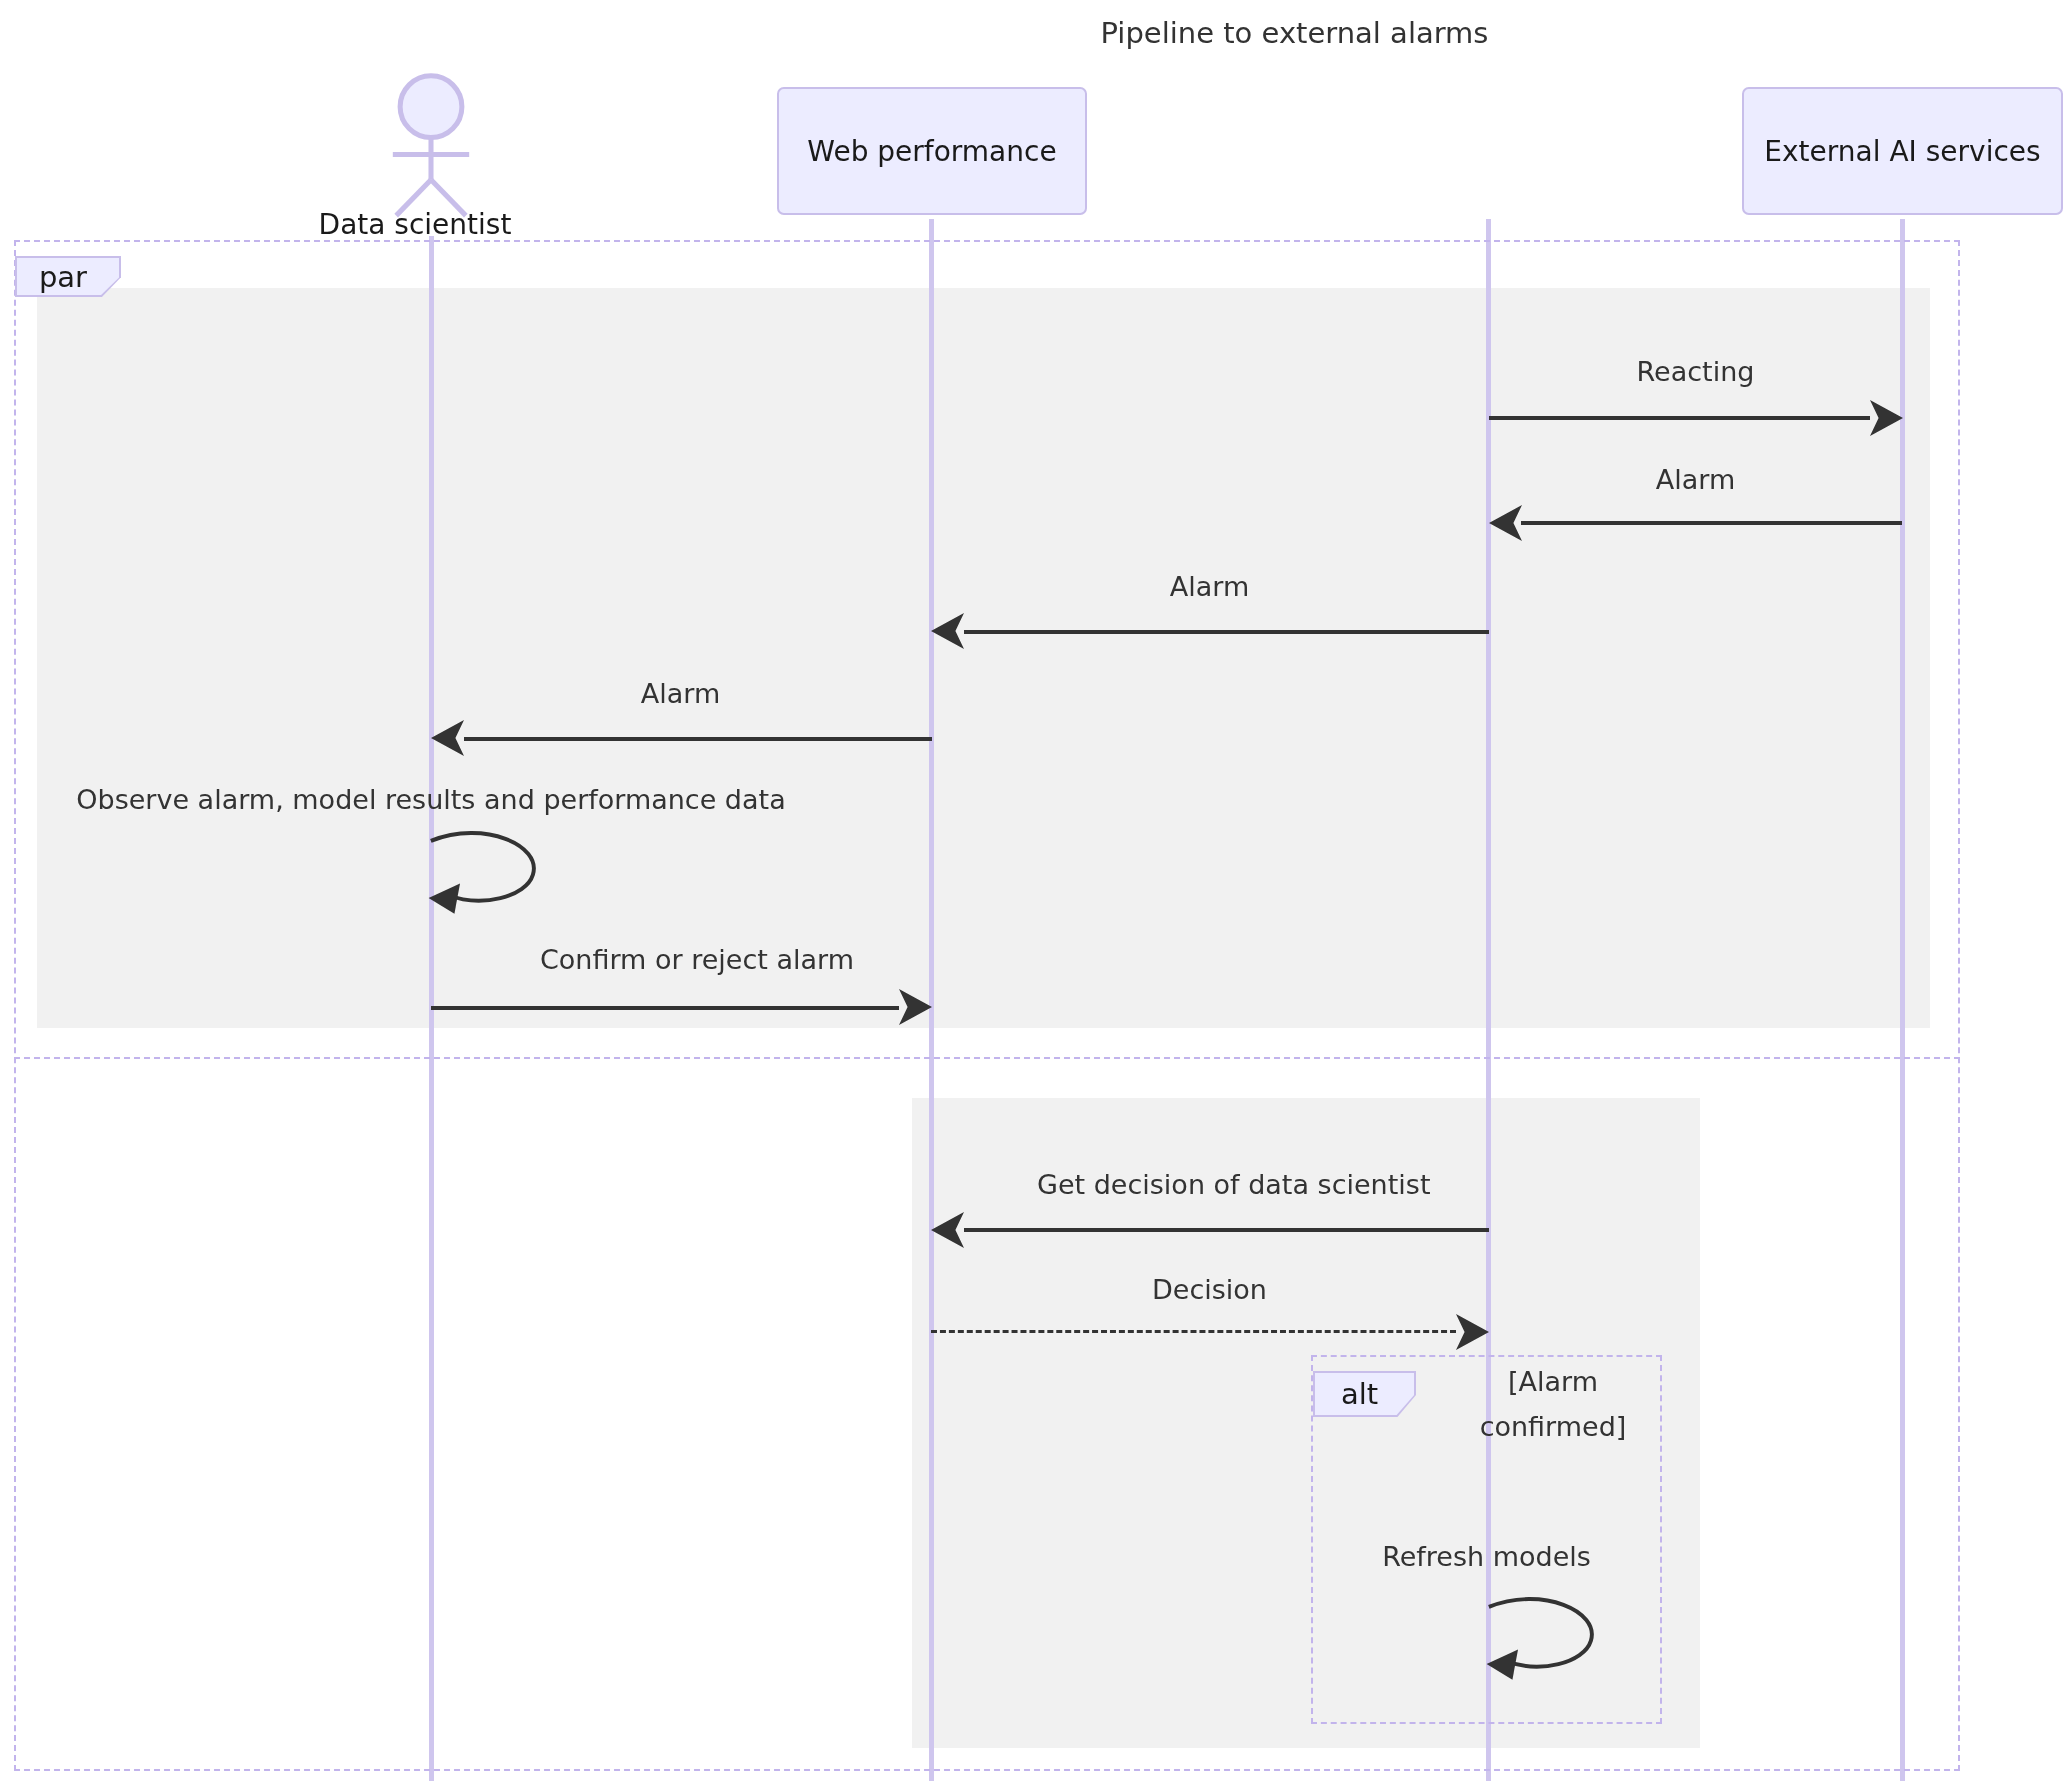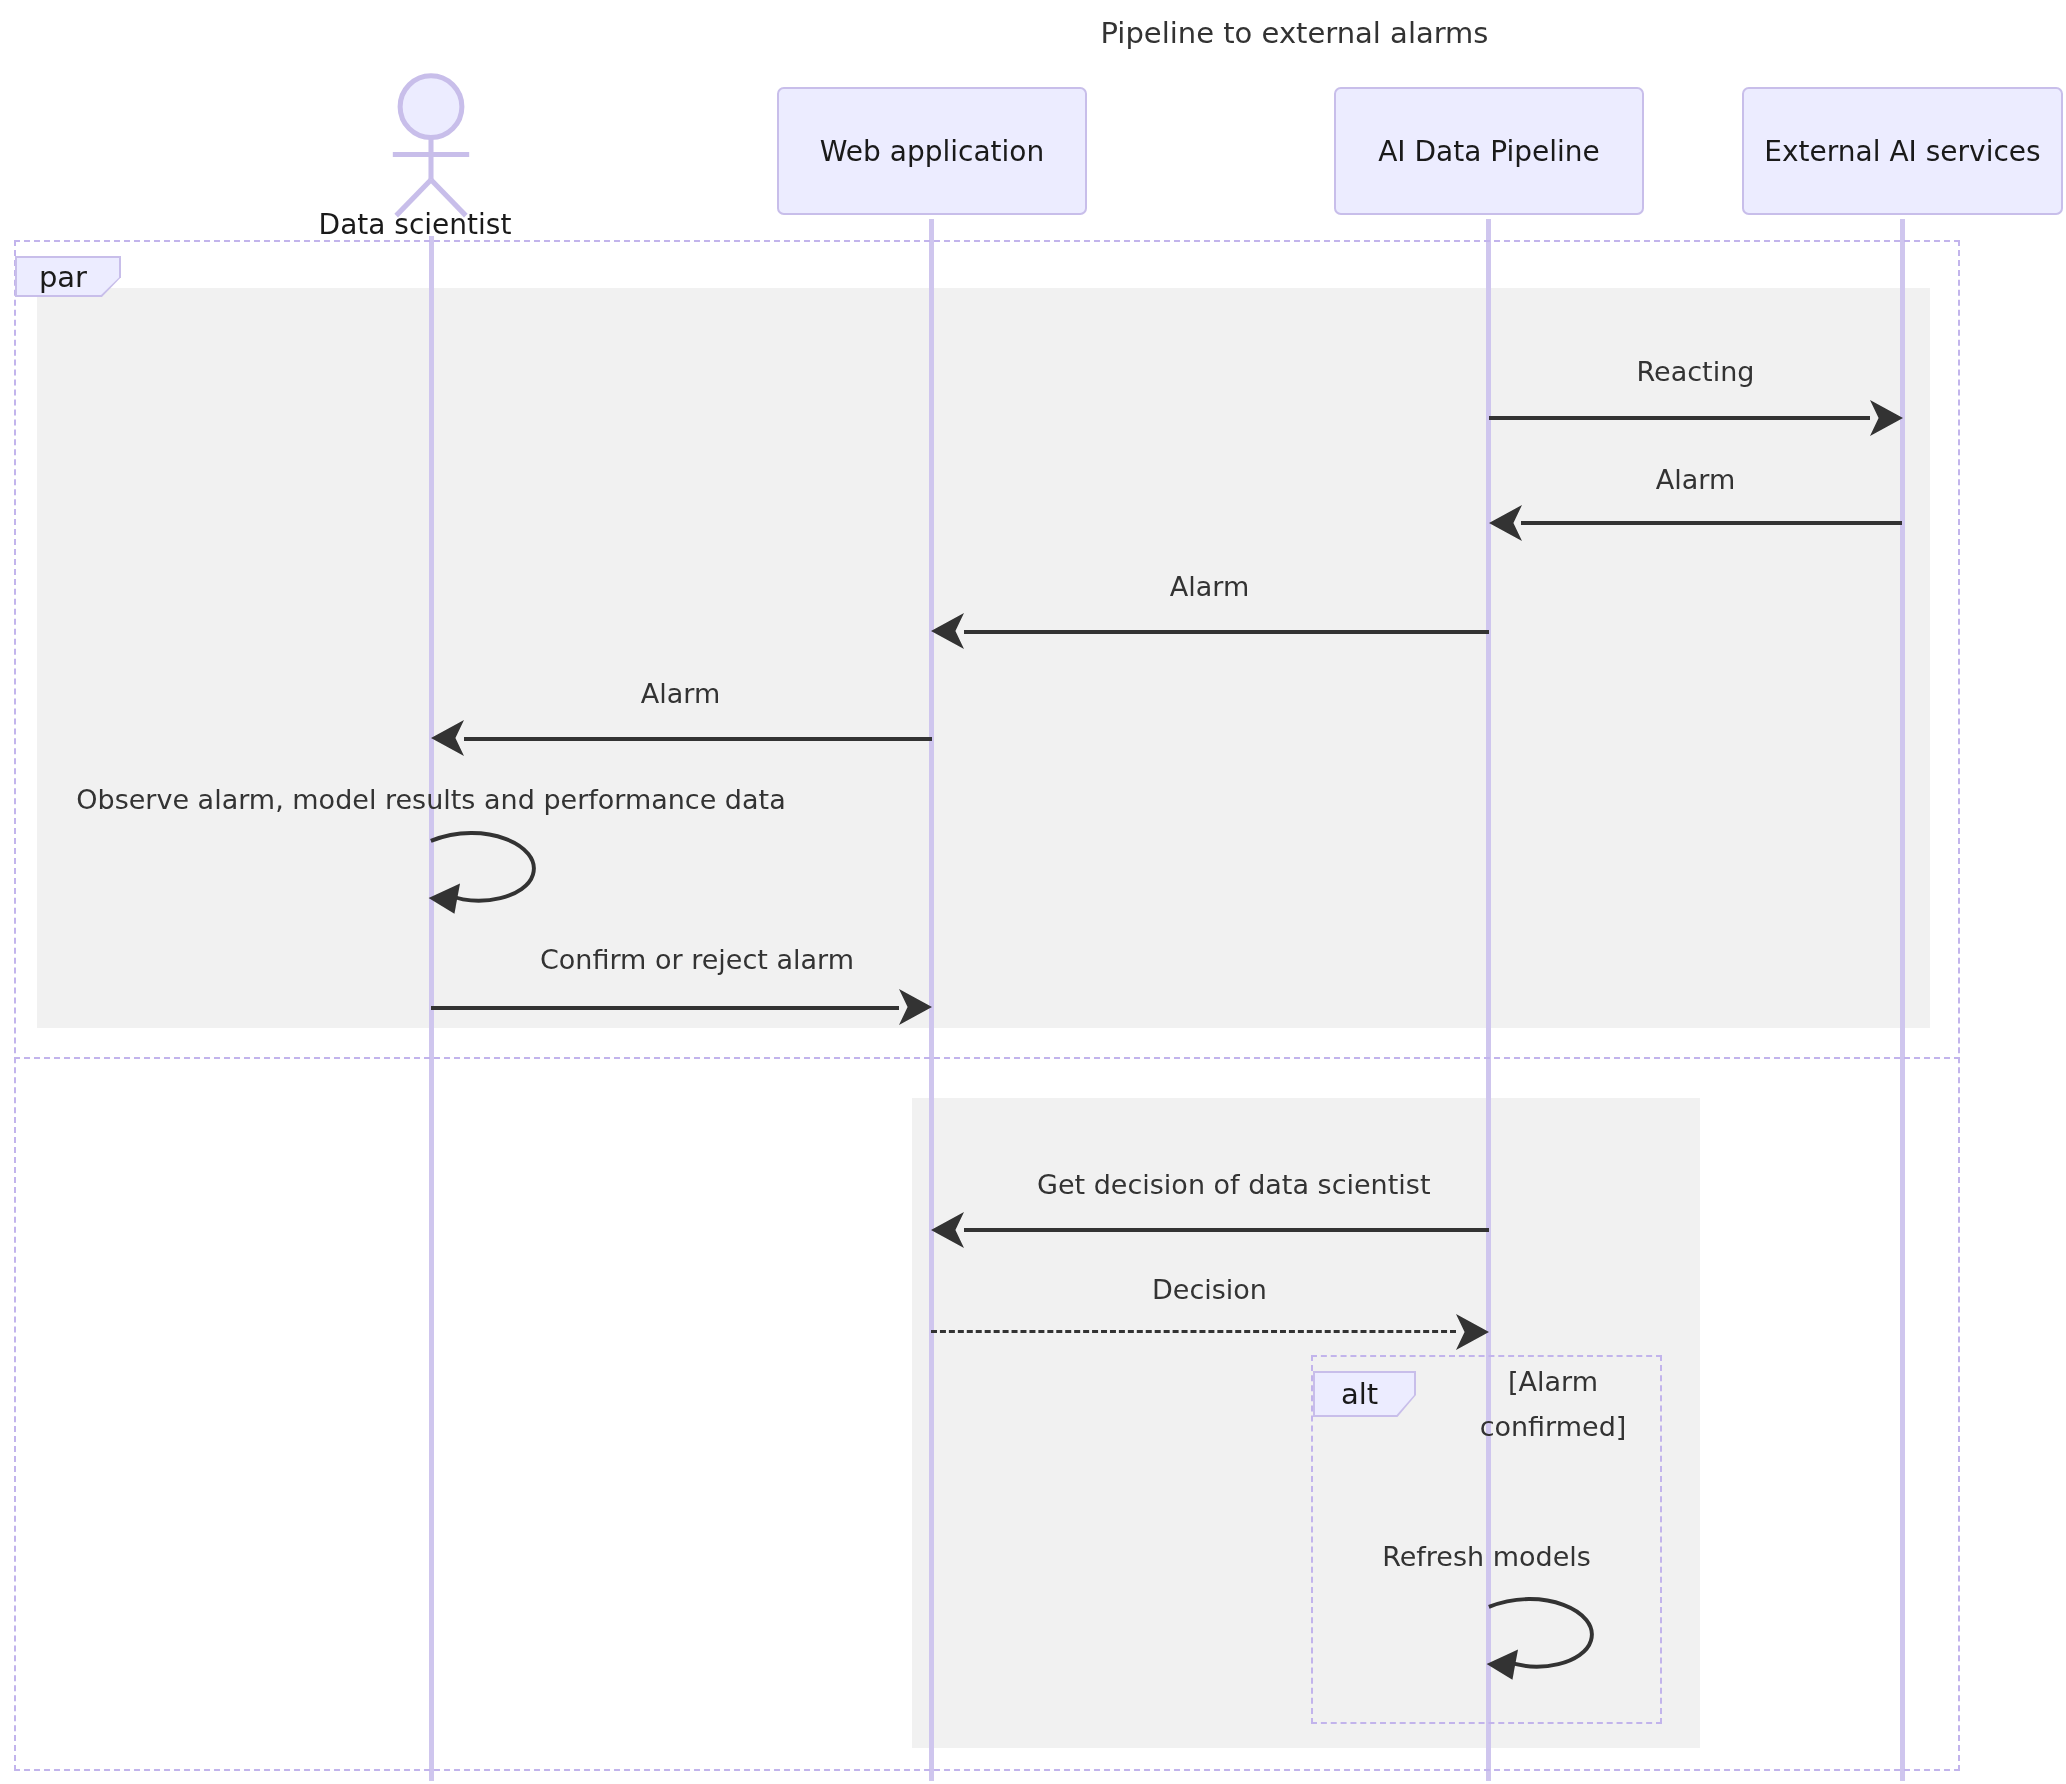--- a/index.html
+++ b/index.html
@@ -123,24 +123,21 @@
   <svg class="self-loop" style="left:386px;top:73px;" width="90" height="146" viewBox="0 0 160 260">
     <circle cx="80" cy="60" r="55" fill="var(--actor-fill)" stroke="var(--actor-border)" stroke-width="9"></circle>
     <line x1="80" y1="115" x2="80" y2="190" stroke="var(--actor-border)" stroke-width="9"></line>
     <line x1="12" y1="145" x2="148" y2="145" stroke="var(--actor-border)" stroke-width="9"></line>
     <line x1="80" y1="190" x2="18" y2="254" stroke="var(--actor-border)" stroke-width="9"></line>
     <line x1="80" y1="190" x2="142" y2="254" stroke="var(--actor-border)" stroke-width="9"></line>
   </svg>
   <div class="actor-label" style="left:246px;top:209px;width:338px;">Data scientist</div>
 
   <div class="actor-box" style="left:777px;width:310px;">
-    <span>Web application</span>
-  </div>
-  <div class="actor-box" style="left:1334px;width:310px;">
-    <span>AI Data Pipeline</span>
+    <span>Web performance</span>
   </div>
   <div class="actor-box" style="left:1742px;width:321px;">
     <span>External AI services</span>
   </div>
 
   <div class="frame" style="left:13.5px;top:240px;width:1946px;height:1531px;"></div>
   <div class="frame-divider" style="left:13.5px;top:1057px;width:1946px;"></div>
   <div class="frame-label-outer" style="left:15px;top:240px;width:106px;height:41px;">
     <div class="frame-label-inner">par</div>
   </div>

